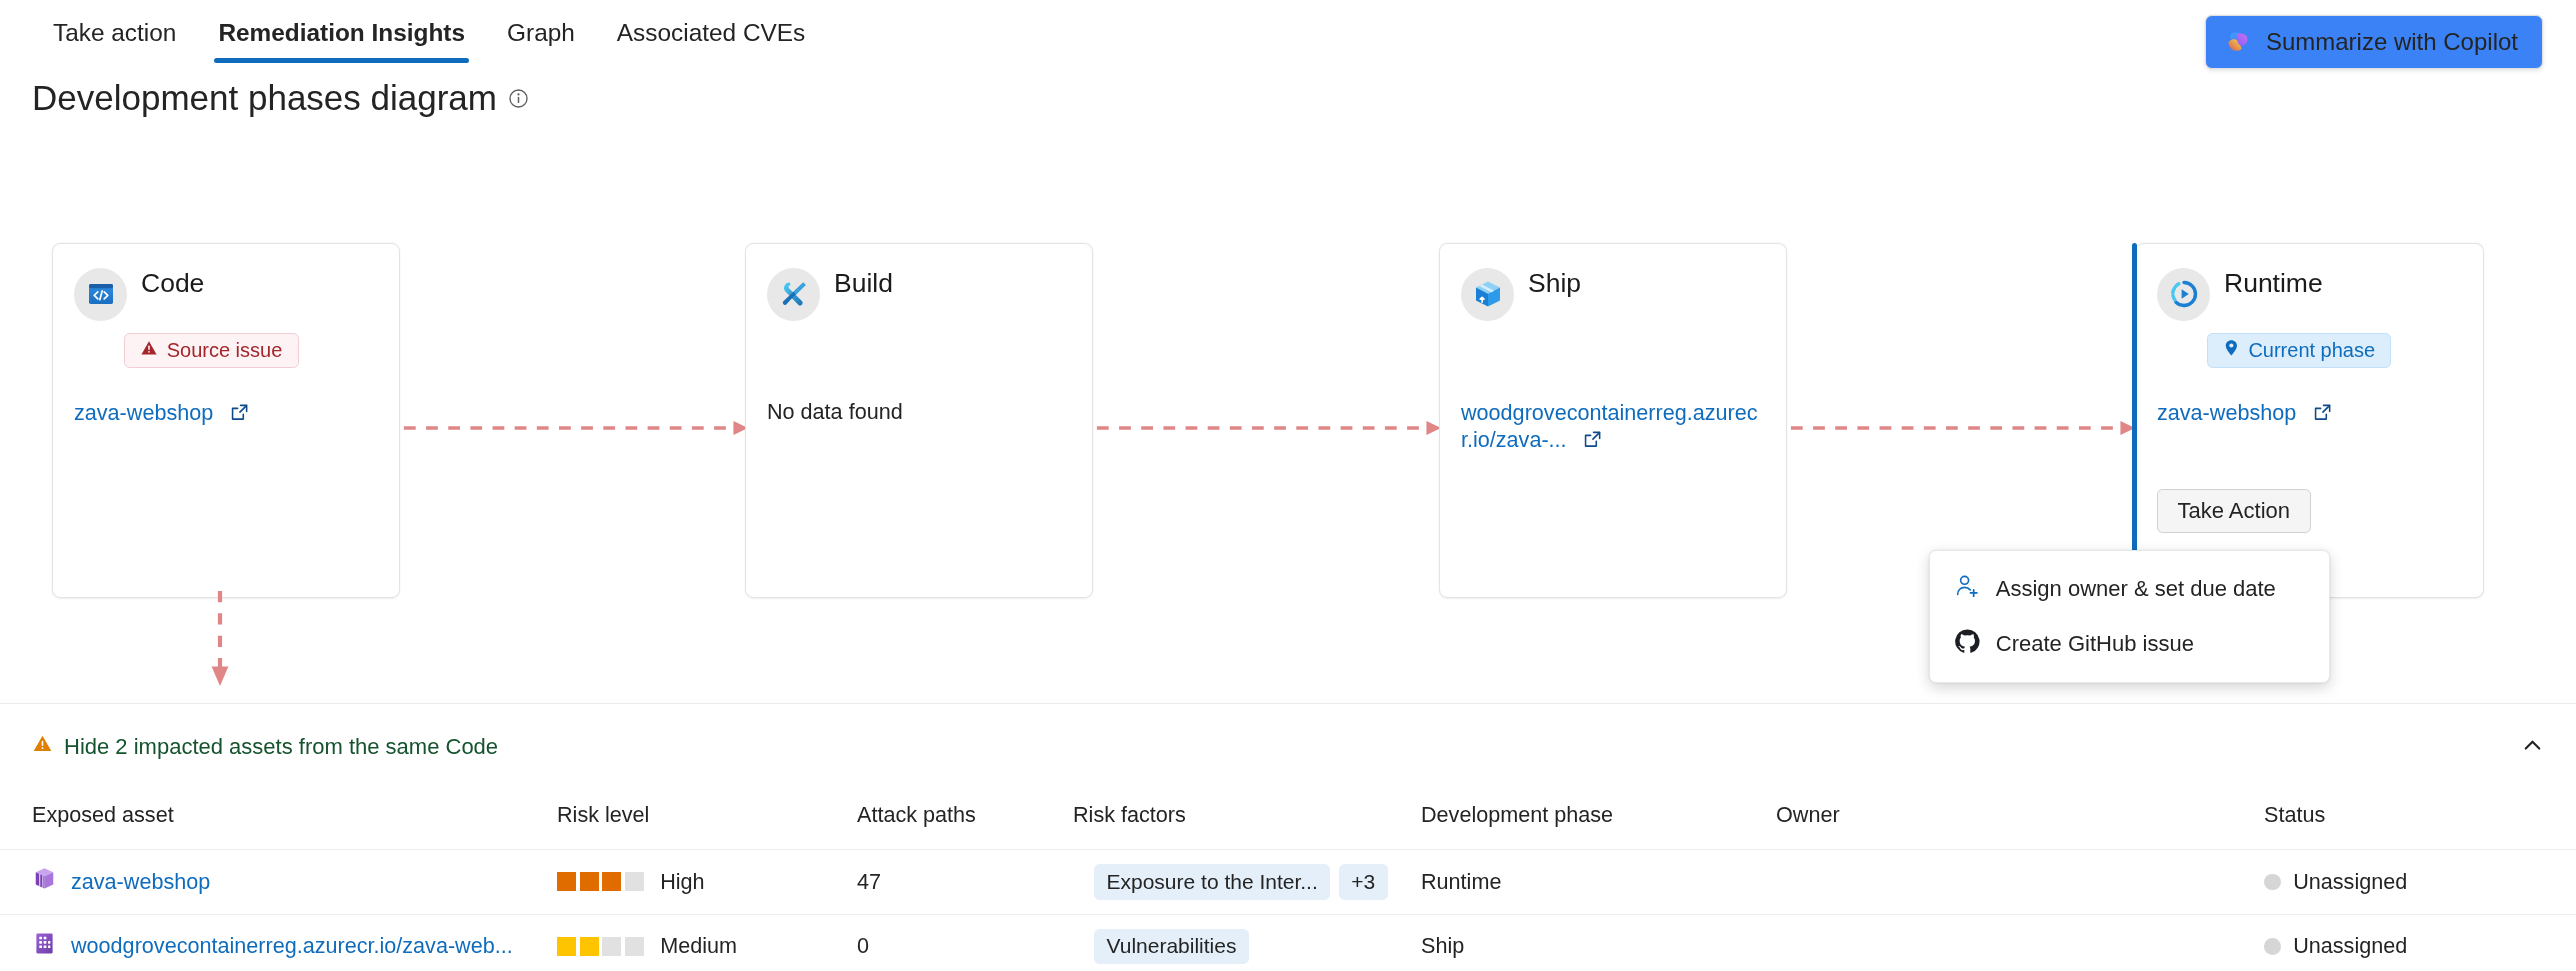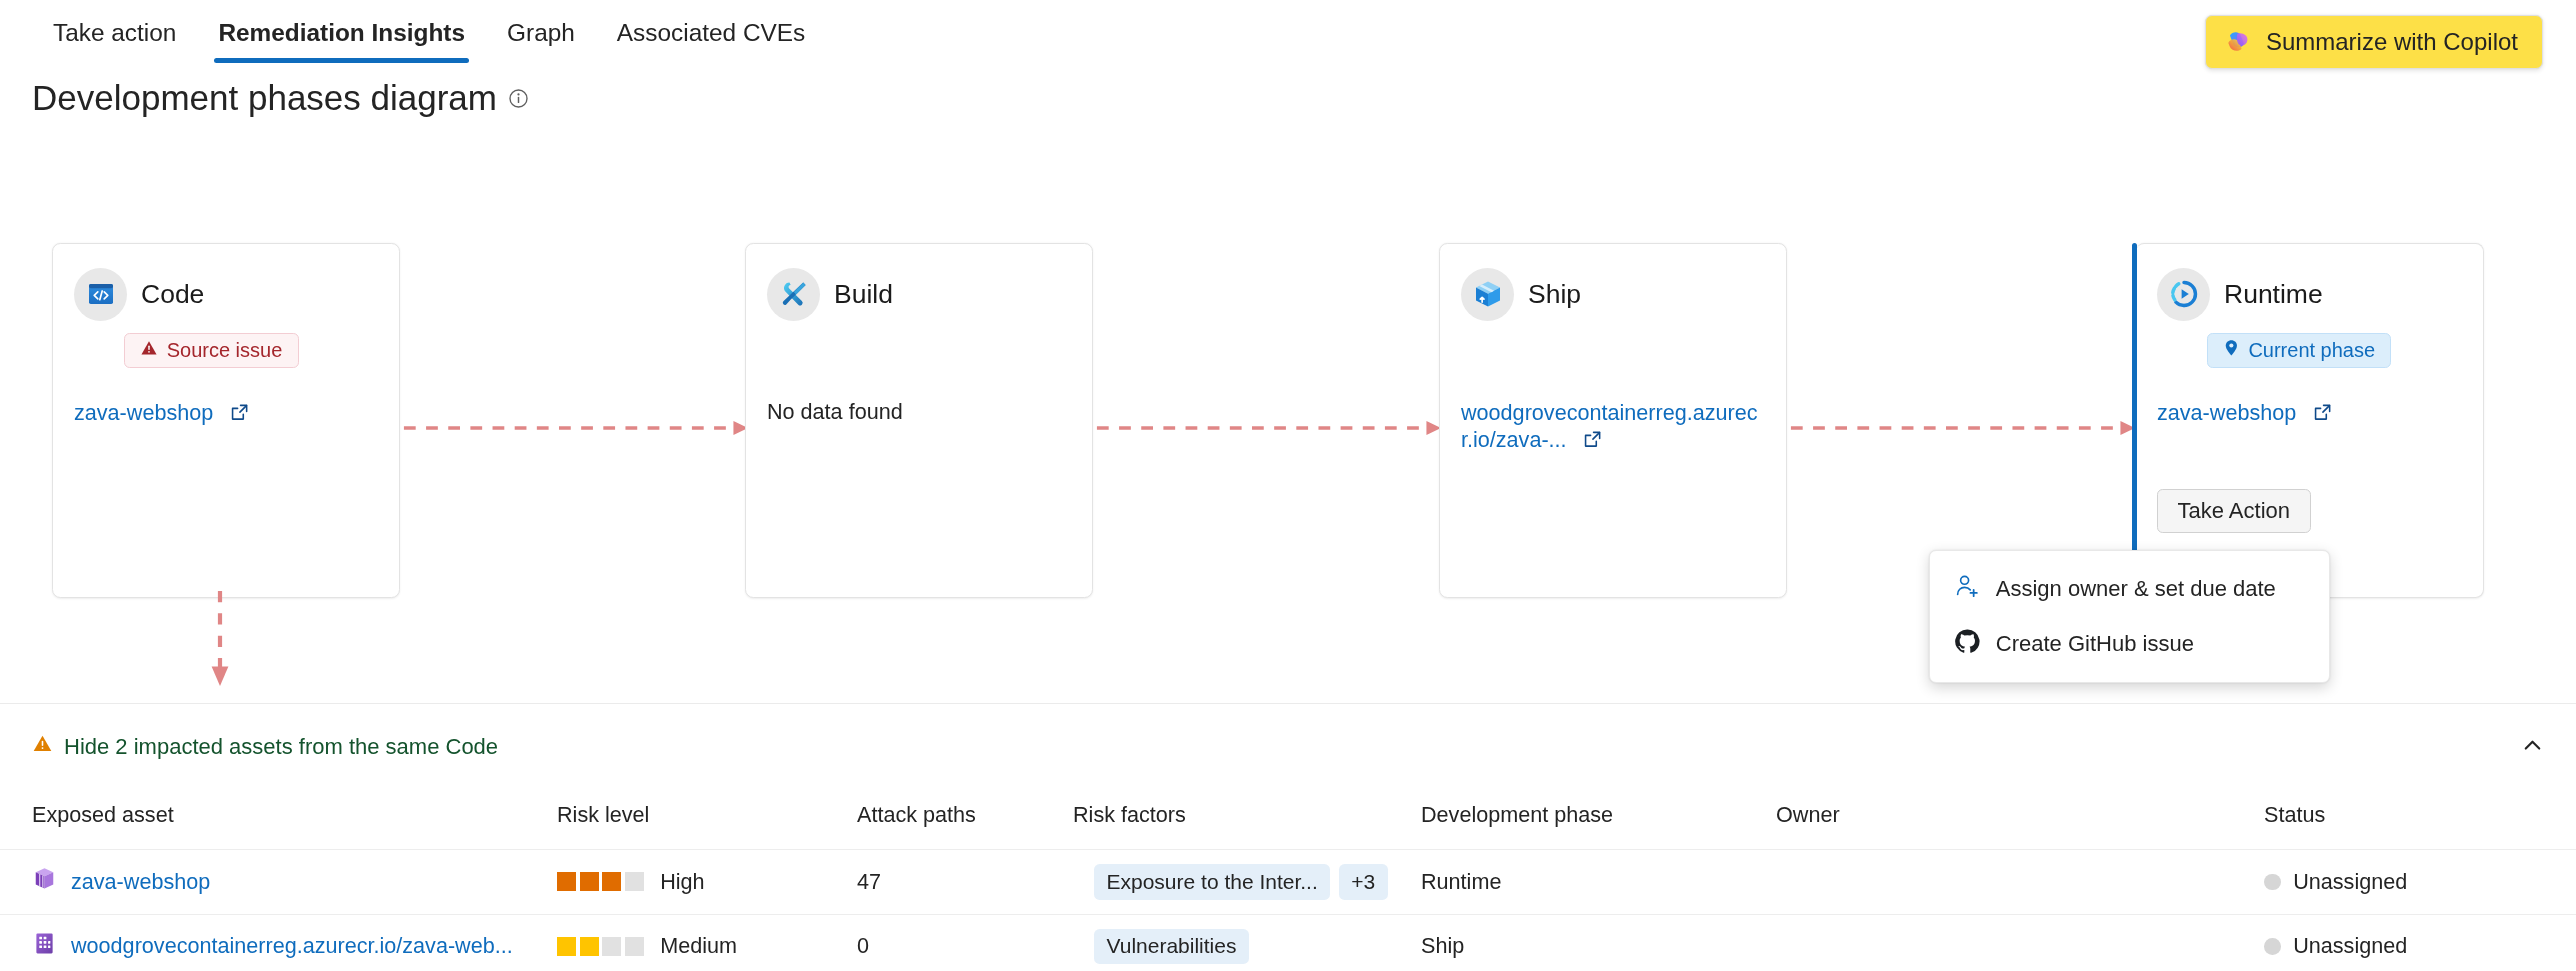--- a/index.html
+++ b/index.html
@@ -23,21 +23,21 @@
   .tab.active { font-weight: bold; }
   .tab.active::after {
     content: ""; position: absolute; left: 16.7px; right: 16.7px; bottom: 0;
     height: 4.9px; background: #0f6cbd; border-radius: 2.8px;
   }
 
   
   .copilot-btn {
     position: absolute; right: 33px; top: 15.3px;
     height: 54px; display: flex; align-items: center; gap: 14px;
-    background: #fde047; border: 0.7px solid #e0e0e0; border-radius: 7px;
+    background: #3b82f6; border: 0.7px solid #e0e0e0; border-radius: 7px;
     padding: 0 24px 0 19.5px;
     box-shadow: 0 1.4px 4.2px rgba(0,0,0,0.10), 0 0 1.4px rgba(0,0,0,0.08);
     cursor: pointer;
   }
   .copilot-label { font-size: 24px; color: #242424; white-space: nowrap; }
 
   
   .section-title-row {
     position: absolute; left: 32px; top: 78px;
     display: flex; align-items: center; gap: 11px;
@@ -52,21 +52,21 @@
     position: absolute; top: 12.5px; width: 348px; height: 355px;
     background: #ffffff; border: 0.7px solid #e3e3e3; border-radius: 8.4px;
     box-shadow: 0 0.7px 2.1px rgba(0,0,0,0.07);
     padding: 24px 21px;
   }
   .phase-card.current { border-left: none; }
   .phase-card.current::before {
     content: ""; position: absolute; left: -4.2px; top: -0.7px; bottom: -0.7px; width: 4.9px;
     background: #0f6cbd; border-radius: 2.8px;
   }
-  .card-head { display: flex; align-items: center; gap: 14px; }
+  .card-head { display: flex; gap: 14px; }
   .phase-icon-circle {
     width: 53px; height: 53px; border-radius: 50%; background: #e8e8e8;
     display: flex; align-items: center; justify-content: center; flex: none;
   }
   .phase-name { font-size: 26.5px; color: #1b1b1b; }
   .badge {
     display: inline-flex; align-items: center; gap: 8.4px;
     margin-left: 50px; margin-top: 12.5px;
     padding: 4.9px 15.3px; border-radius: 5.6px; font-size: 20px; white-space: nowrap;
   }

